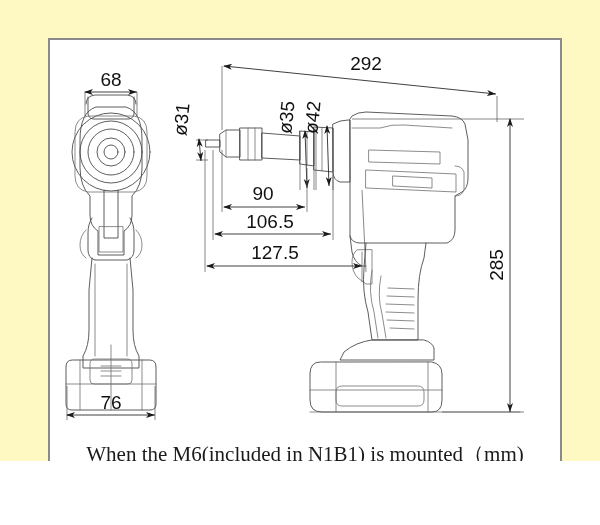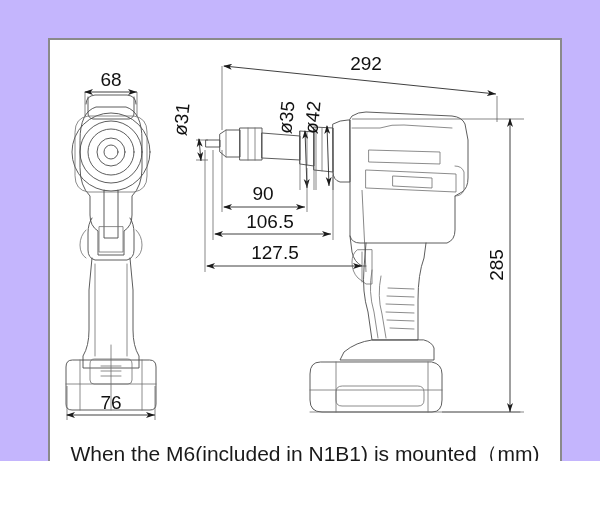--- a/index.html
+++ b/index.html
@@ -4,21 +4,21 @@
 <style>
   html, body {
     margin: 0;
     padding: 0;
     background: #ffffff;
   }
   #page {
     position: relative;
     width: 600px;
     height: 461px;
-    background: #c4b5fd;
+    background: #fef9c3;
     font-family: "Liberation Sans", sans-serif;
     overflow: hidden;
   }
   #drawing-frame {
     position: absolute;
     left: 48px;
     top: 38px;
     width: 514px;
     height: 445px;
     border: 2px solid #8a8a8a;
@@ -38,21 +38,21 @@
     font-size: 19px;
     fill: #111111;
     font-weight: 500;
   }
   .caption {
     position: absolute;
     left: 48px;
     top: 440px;
     width: 514px;
     text-align: center;
-    font-family: Liberation Sans, sans-serif;
+    font-family: Liberation Serif, serif;
     font-size: 21px;
     color: #1a1a1a;
     letter-spacing: 0px;
   }
   .outline {
     fill: none;
     stroke: #4b4b4b;
     stroke-width: 0.9;
     stroke-linejoin: round;
     stroke-linecap: round;

